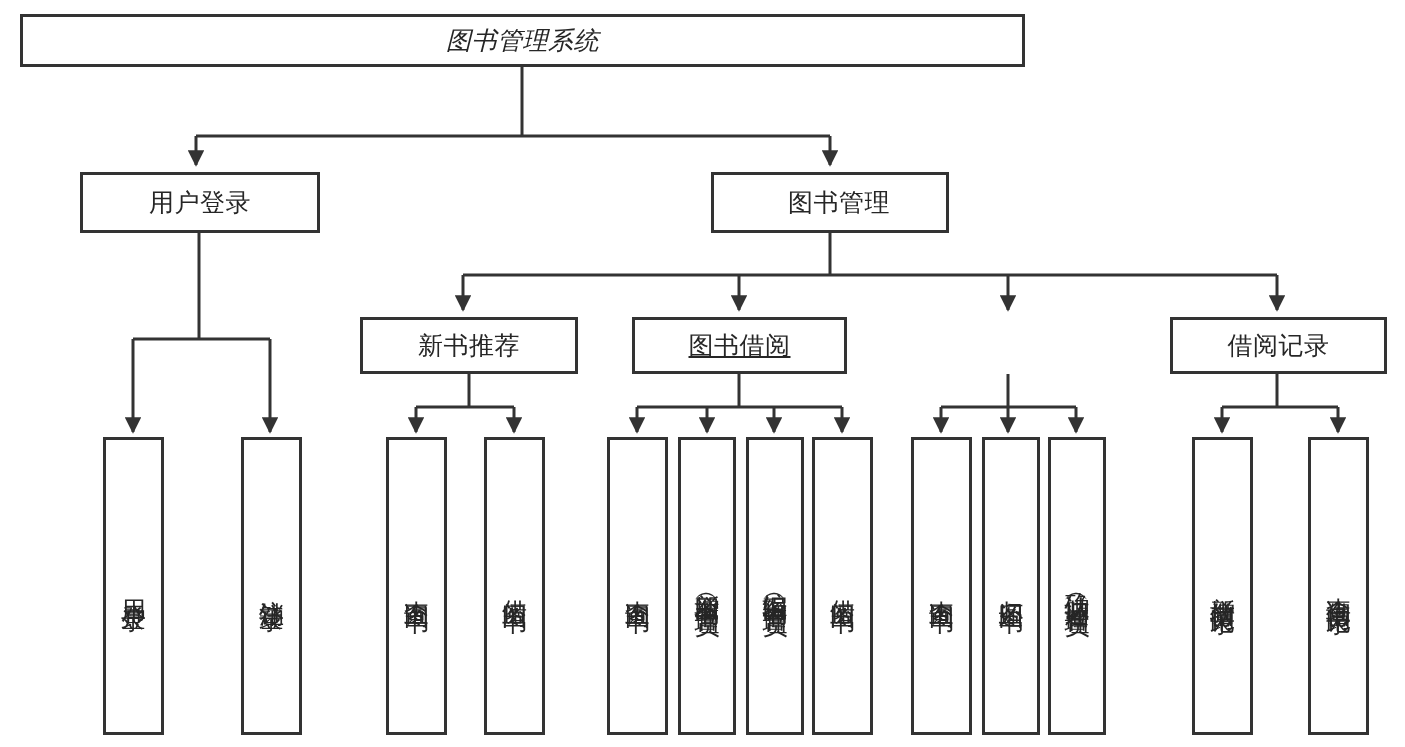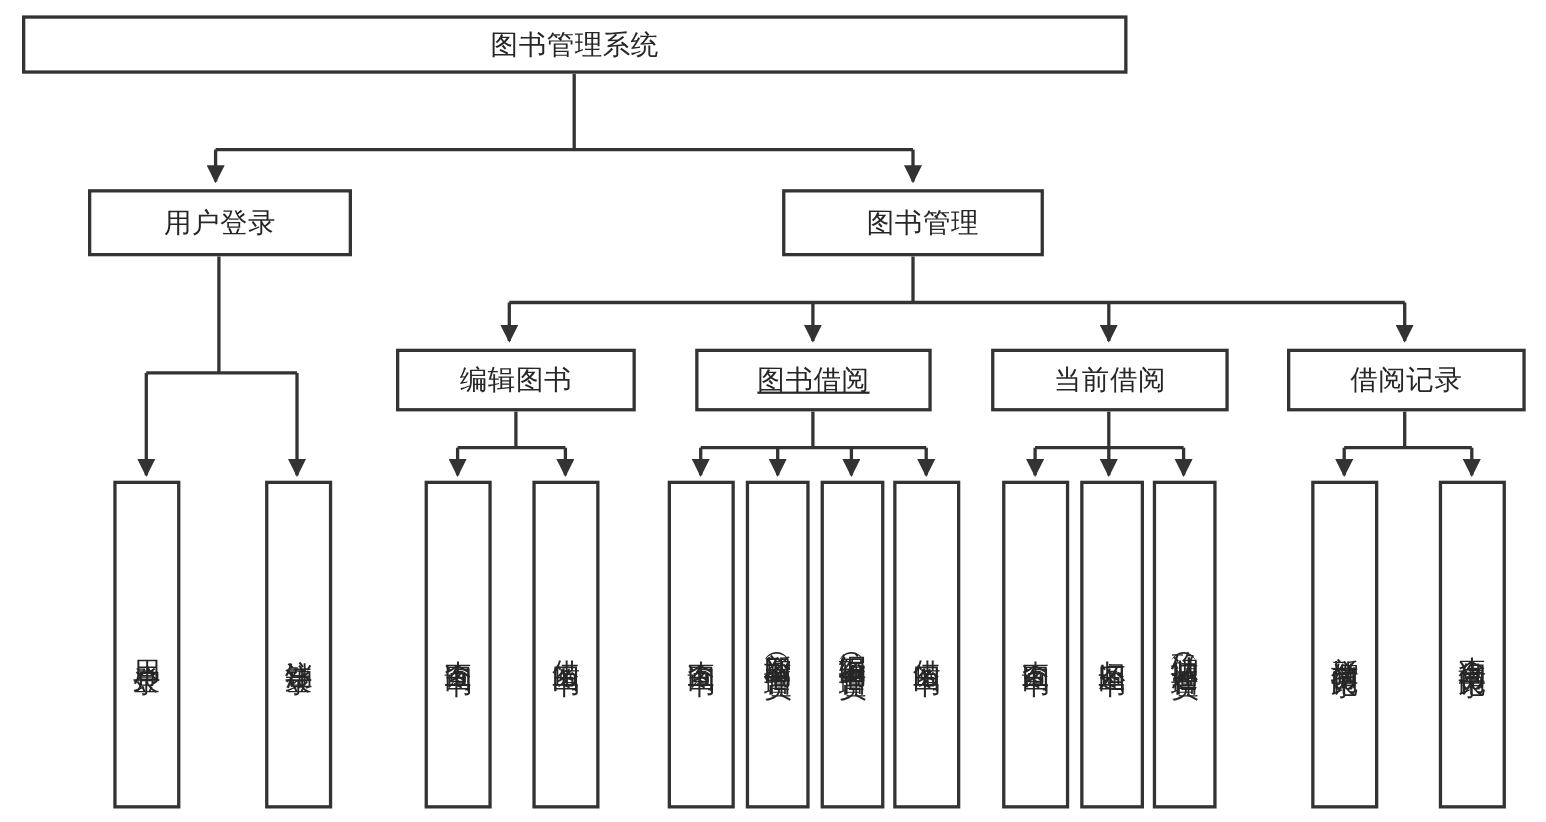--- a/index.html
+++ b/index.html
@@ -111,41 +111,38 @@
       <path d="M 1008 407 L 1008 432" marker-end="url(#arrow)"></path>
       <path d="M 1076 407 L 1076 432" marker-end="url(#arrow)"></path>
 
       <path d="M 1277 374 L 1277 407"></path>
       <path d="M 1222 407 L 1338 407"></path>
       <path d="M 1222 407 L 1222 432" marker-end="url(#arrow)"></path>
       <path d="M 1338 407 L 1338 432" marker-end="url(#arrow)"></path>
     </g>
   </svg>
 
-  <div class="node horiz" style="left:20px; top:14px; width:1005px; height:53px;">
+  <div class="node horiz" style="left:20px; top:14px; width:1005px; height:53px;font-style:italic;">
     <span class="node-label">图书管理系统</span>
   </div>
 
   <div class="node horiz" style="left:80px; top:172px; width:240px; height:61px;">
     <span class="node-label">用户登录</span>
   </div>
   <div class="node horiz" style="left:711px; top:172px; width:238px; height:61px;padding-left:18px;">
     <span class="node-label">图书管理</span>
   </div>
 
   <div class="node horiz" style="left:360px; top:317px; width:218px; height:57px;">
-    <span class="node-label">编辑图书</span>
+    <span class="node-label">新书推荐</span>
   </div>
   <div class="node horiz" style="left:632px; top:317px; width:215px; height:57px;text-decoration:underline;">
     <span class="node-label">图书借阅</span>
   </div>
-  <div class="node horiz" style="left:901px; top:317px; width:216px; height:57px;">
-    <span class="node-label">当前借阅</span>
-  </div>
-  <div class="node horiz" style="left:1170px; top:317px; width:217px; height:57px;">
+  <div class="node horiz" style="left:1170px; top:317px; width:217px; height:57px;font-family:Liberation Serif, serif;">
     <span class="node-label">借阅记录</span>
   </div>
 
   <div class="node vert" style="left:103px; top:437px; width:61px; height:298px;">
     <span class="node-label">用户登录</span>
   </div>
   <div class="node vert" style="left:241px; top:437px; width:61px; height:298px;">
     <span class="node-label">注销登录</span>
   </div>
 

